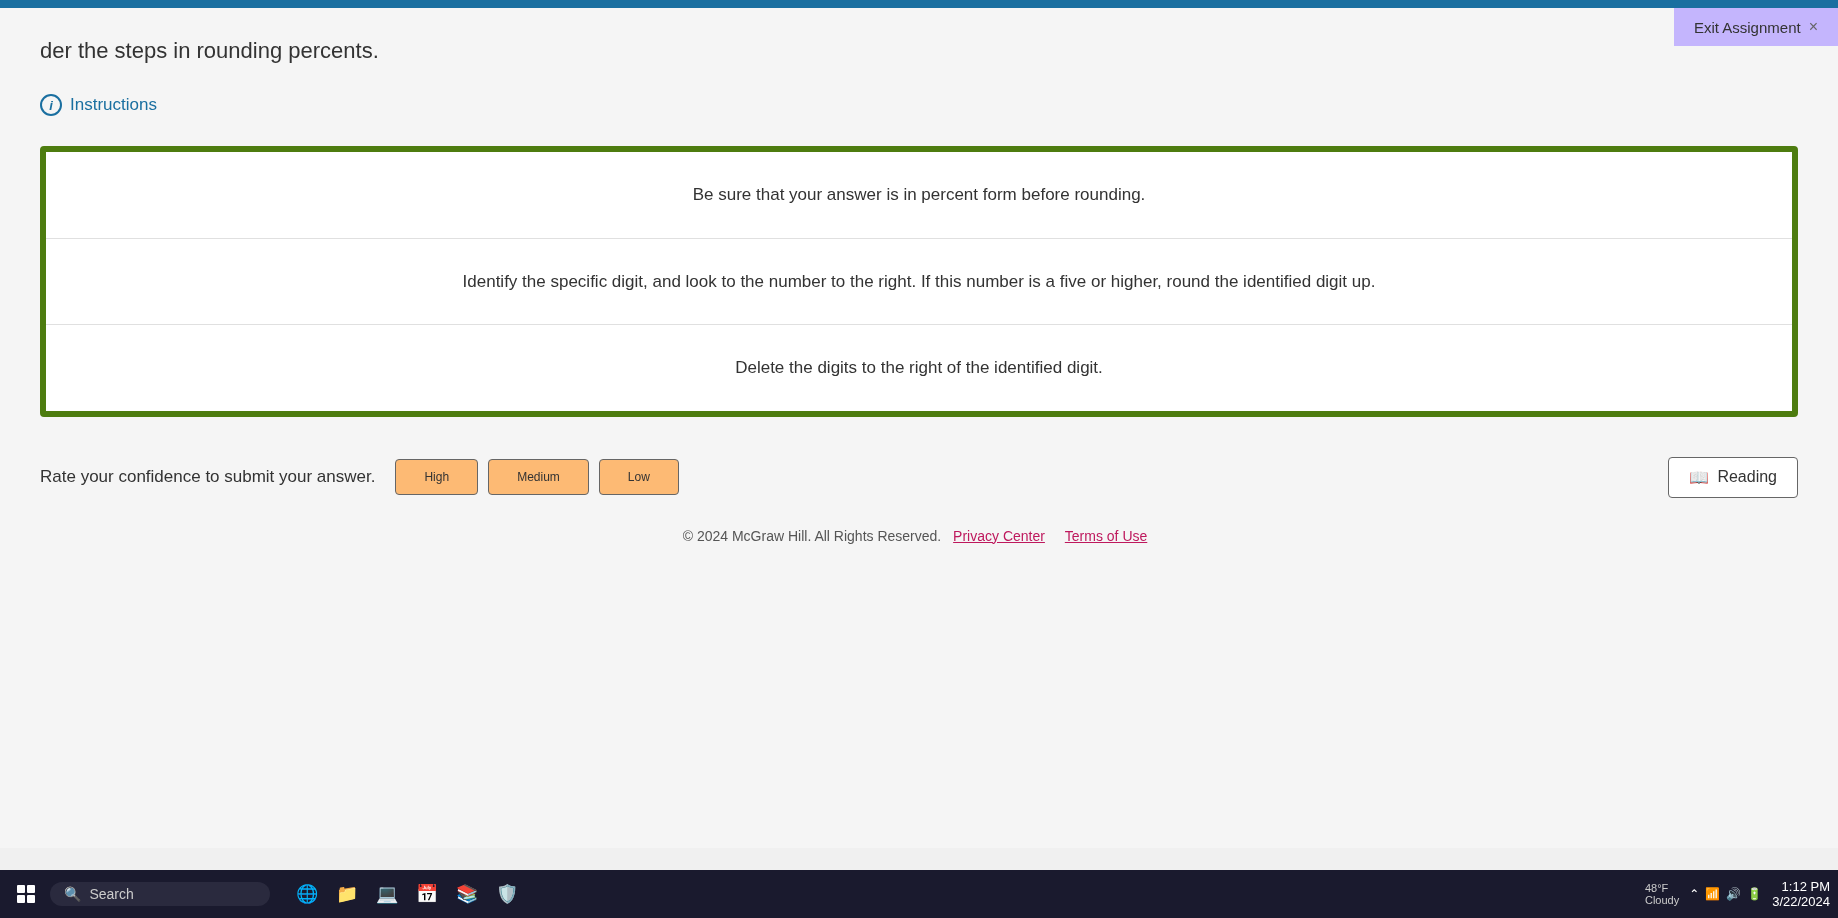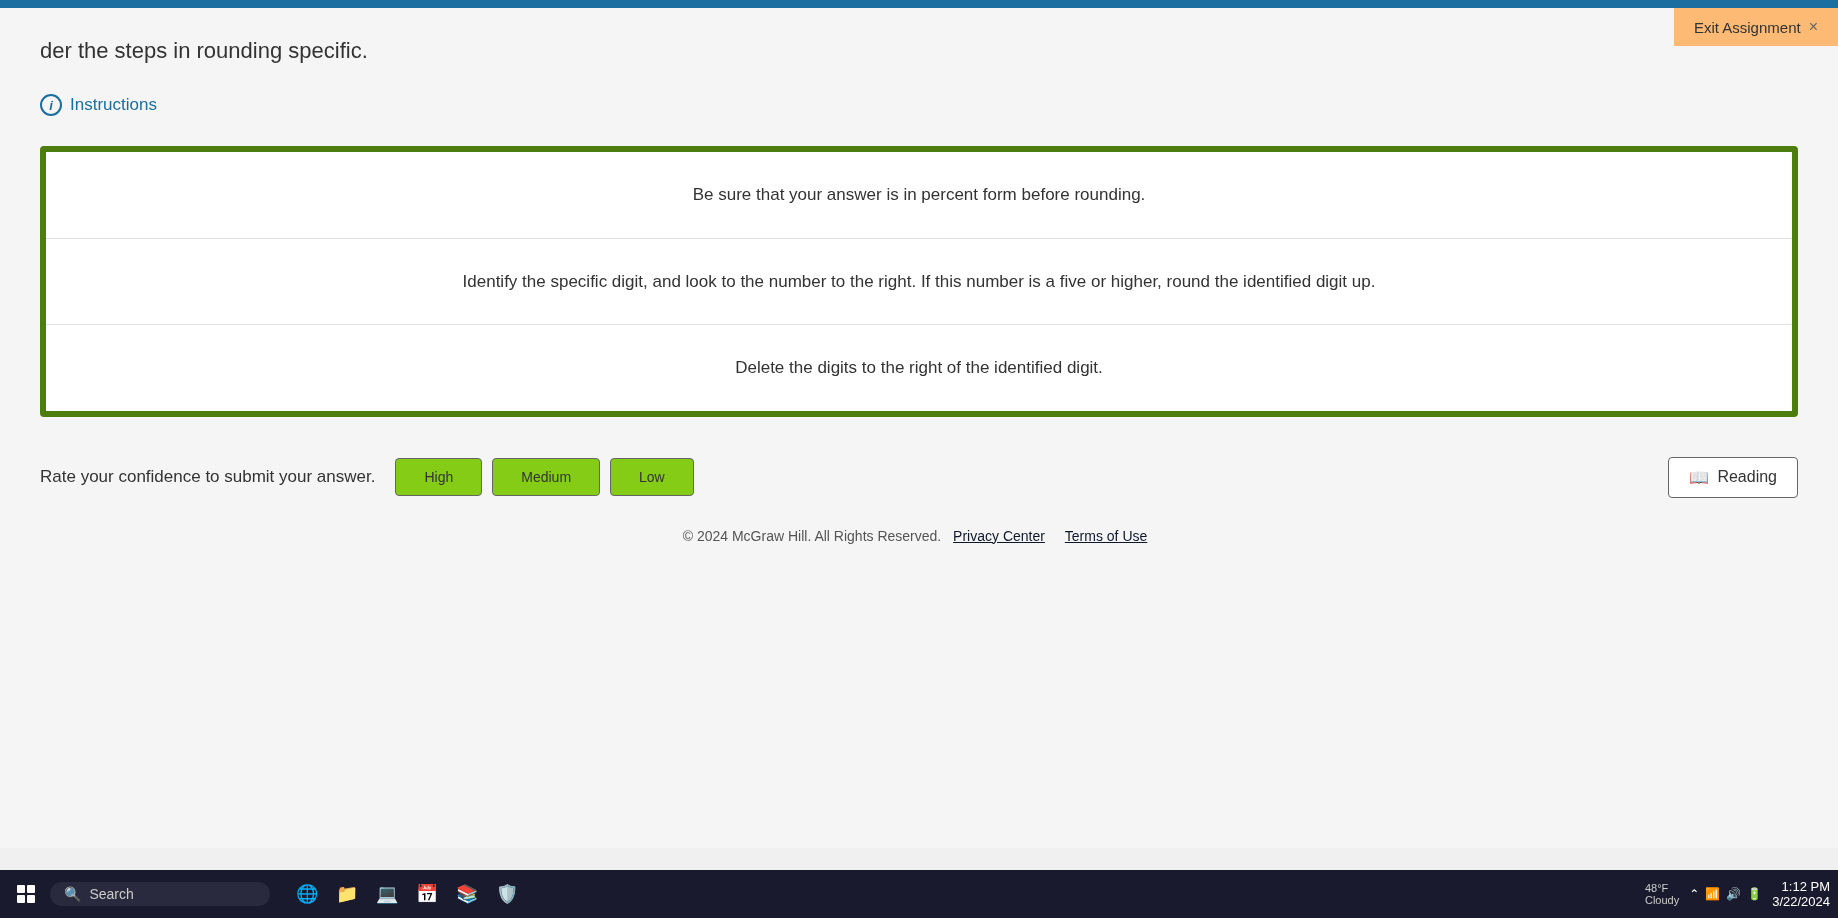--- a/index.html
+++ b/index.html
@@ -24,21 +24,21 @@
     }
 
     
     .exit-btn-container {
       position: fixed;
       top: 8px;
       right: 0;
       z-index: 100;
     }
     .exit-btn {
-      background: #fdba74;
+      background: #c4b5fd;
       border: none;
       padding: 10px 20px;
       font-size: 15px;
       cursor: pointer;
       color: #333;
       display: flex;
       align-items: center;
       gap: 8px;
     }
     .exit-btn .close-x {
@@ -123,23 +123,23 @@
     }
 
     .confidence-buttons {
       display: flex;
       gap: 10px;
     }
 
     .conf-btn {
       padding: 10px 28px;
       border: 1.5px solid #666;
-      background: #84cc16;
+      background: #fdba74;
       border-radius: 4px;
-      font-size: 14px;
+      font-size: 12px;
       cursor: pointer;
       color: #333;
     }
 
     
     .reading-btn-container {
       margin-left: auto;
     }
 
     .reading-btn {
@@ -158,21 +158,21 @@
     
     .footer {
       text-align: center;
       font-size: 14px;
       color: #555;
       margin-top: 20px;
       padding-bottom: 10px;
     }
 
     .footer a {
-      color: #0f172a;
+      color: #be185d;
       text-decoration: underline;
       margin: 0 8px;
     }
 
     
     .taskbar {
       position: fixed;
       bottom: 0;
       left: 0;
       right: 0;
@@ -290,21 +290,21 @@
 
 <div class="exit-btn-container">
   <button class="exit-btn">
     <span>Exit Assignment</span>
     <span class="close-x">×</span>
   </button>
 </div>
 
 <div class="main-content">
 
-  <div class="page-title">der the steps in rounding specific.</div>
+  <div class="page-title">der the steps in rounding percents.</div>
 
   <div class="instructions-row">
     <div class="info-icon">
       <span>i</span>
     </div>
     <span>Instructions</span>
   </div>
 
   <div class="steps-container">
     <div class="step-row">

